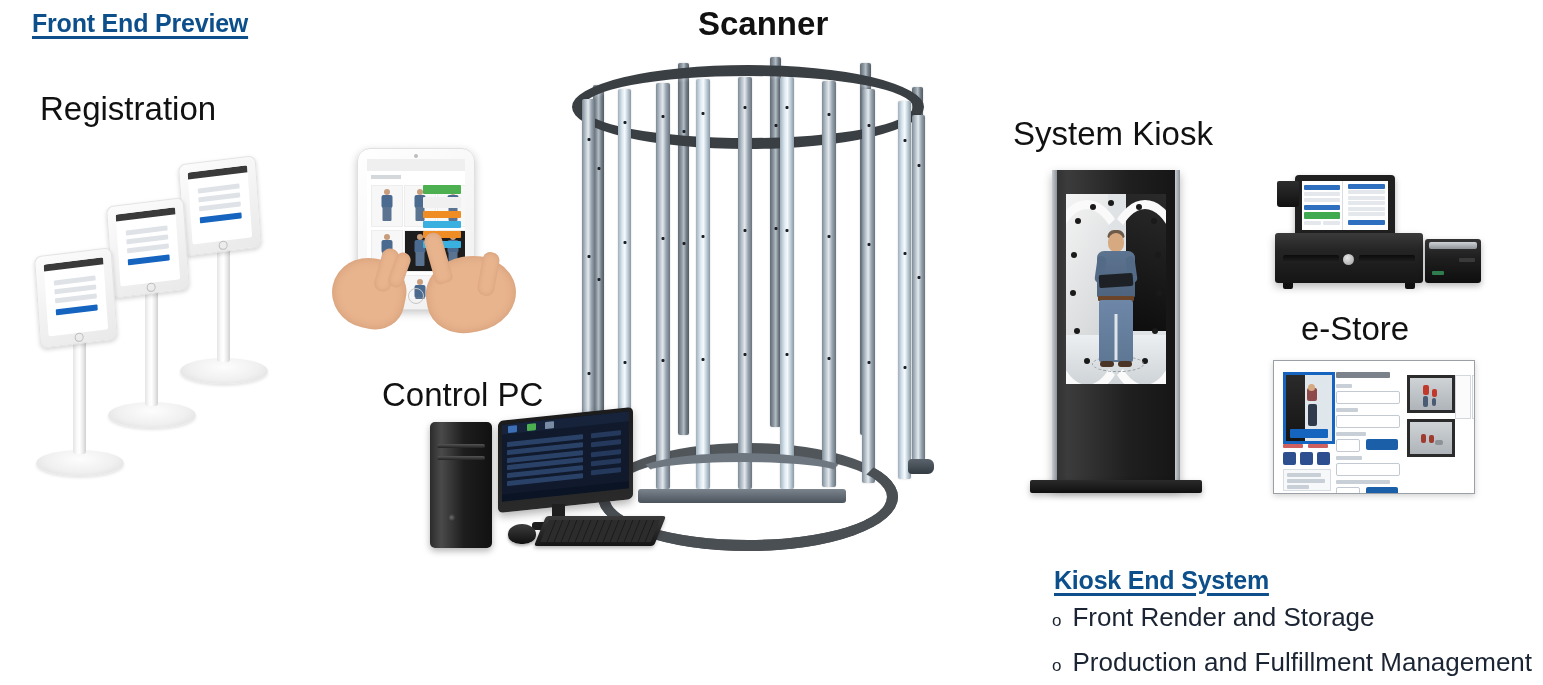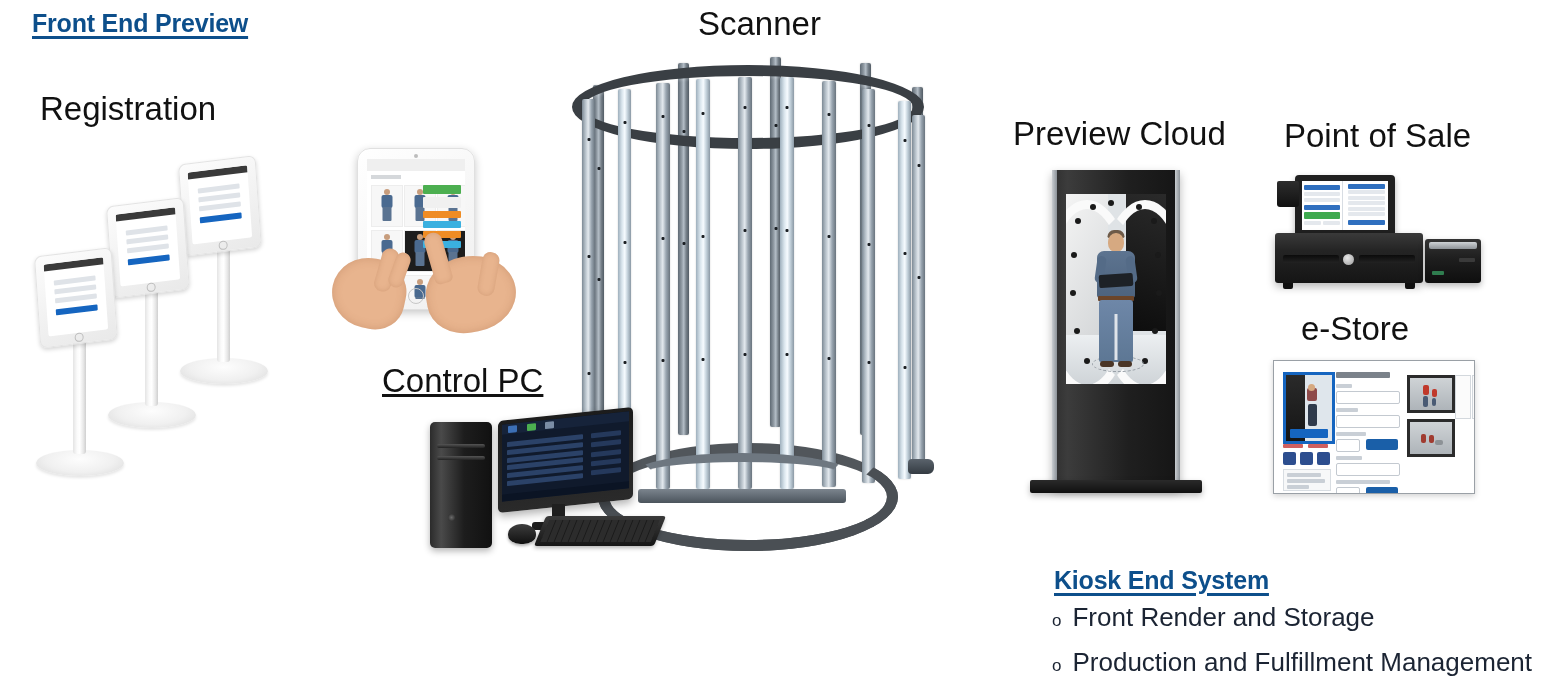--- a/index.html
+++ b/index.html
@@ -328,21 +328,21 @@
 
     <div>
       <div class="hand" style="left:96px;top:108px;width:90px;height:76px;transform:rotate(-10deg);
            border-radius:48% 52% 50% 44%;"></div>
       <div class="finger" style="left:99px;top:84px;width:18px;height:52px;transform:rotate(-16deg);
            border-radius:10px 10px 6px 6px;"></div>
       <div class="finger" style="left:150px;top:104px;width:17px;height:44px;transform:rotate(10deg);"></div>
     </div>
   </div>
 
-  <div class="abs label" style="left:698px;top:5px;">Scanner</div>
+  <div class="abs label" style="left:698px;top:5px;font-weight:bold;">Scanner</div>
 
   <div class="abs" style="left:560px;top:55px;width:400px;height:470px;">
 
     <div class="scan-ring ring-bot abs" style="left:38px;top:388px;width:300px;height:108px;
          clip-path:polygon(0 0,100% 0,100% 100%,0 100%);opacity:.96;"></div>
 
     <div class="col dim" style="left:33px;top:30px;width:11px;height:372px;">
         <div class="dot" style="top:22%"></div>
         <div class="dot" style="top:52%"></div>
       </div>
@@ -420,21 +420,21 @@
     <div class="abs" style="left:38px;top:388px;width:300px;height:108px;border-radius:50%;
          border-bottom:11px solid #4a4f54;border-left:11px solid #4a4f54;border-right:11px solid #4a4f54;
          border-top:11px solid transparent;box-sizing:border-box;"></div>
     <div class="abs" style="left:74px;top:398px;width:216px;height:42px;border-radius:50% 50% 0 0;
          border-top:9px solid #6e7780;border-left:9px solid transparent;border-right:9px solid transparent;
          box-sizing:border-box;"></div>
     <div class="abs" style="left:78px;top:434px;width:208px;height:14px;border-radius:3px;
          background:linear-gradient(180deg,#7c858e,#4b545c);"></div>
   </div>
 
-  <div class="abs label" style="left:382px;top:362px;text-decoration:underline;">Control PC</div>
+  <div class="abs label" style="left:382px;top:376px;">Control PC</div>
 
   <div class="abs" style="left:420px;top:412px;width:240px;height:150px;">
 
     <div class="tower" style="left:10px;top:10px;width:62px;height:126px;">
       <div class="tower-slot" style="top:22px;"></div>
       <div class="tower-slot" style="top:34px;"></div>
       <div class="abs" style="left:18px;top:92px;width:7px;height:7px;border-radius:50%;
            background:radial-gradient(circle,#6a6a6a,#222);"></div>
     </div>
 
@@ -462,21 +462,21 @@
     </div>
     <div class="mon-stand" style="left:132px;top:92px;width:13px;height:20px;"></div>
     <div class="mon-stand" style="left:112px;top:110px;width:54px;height:8px;border-radius:3px;"></div>
 
     <div class="kbd" style="left:120px;top:104px;width:120px;height:30px;">
       <div class="kbd-keys"></div>
     </div>
     <div class="mouse" style="left:88px;top:112px;width:28px;height:20px;"></div>
   </div>
 
-  <div class="abs label" style="left:1013px;top:115px;">Preview Cloud</div>
+  <div class="abs label" style="left:1013px;top:115px;">System Kiosk</div>
 
   <div class="abs" style="left:1030px;top:170px;width:180px;height:340px;">
 
     <div class="totem" style="left:22px;top:0px;width:128px;height:318px;">
       <div class="totem-edge" style="left:0;"></div>
       <div class="totem-edge" style="right:0;"></div>
 
       <div class="totem-scr" style="left:14px;top:24px;width:100px;height:190px;">
         <div class="booth-wallL"></div>
         <div class="booth-dark"></div>
@@ -517,21 +517,20 @@
           </div>
           <div class="p-shoe" style="left:-16px;top:131px;"></div>
           <div class="p-shoe" style="left:2px;top:131px;"></div>
         </div>
       </div>
     </div>
 
     <div class="totem-base" style="left:0px;top:310px;width:172px;height:13px;"></div>
   </div>
 
-  <div class="abs label" style="left:1284px;top:117px;">Point of Sale</div>
 
   <div class="abs" style="left:1275px;top:175px;width:215px;height:110px;">
 
     <div class="pos-term" style="left:20px;top:0px;width:100px;height:62px;">
       <div class="pos-scr">
         <div class="pos-col-l">
           <div class="pos-bar" style="left:6%;top:8%;width:88%;background:#2f6fbf;"></div>
           <div class="pos-line" style="left:6%;top:24%;width:88%;"></div>
           <div class="pos-line" style="left:6%;top:36%;width:88%;"></div>
           <div class="pos-bar" style="left:6%;top:50%;width:88%;background:#2f6fbf;"></div>

